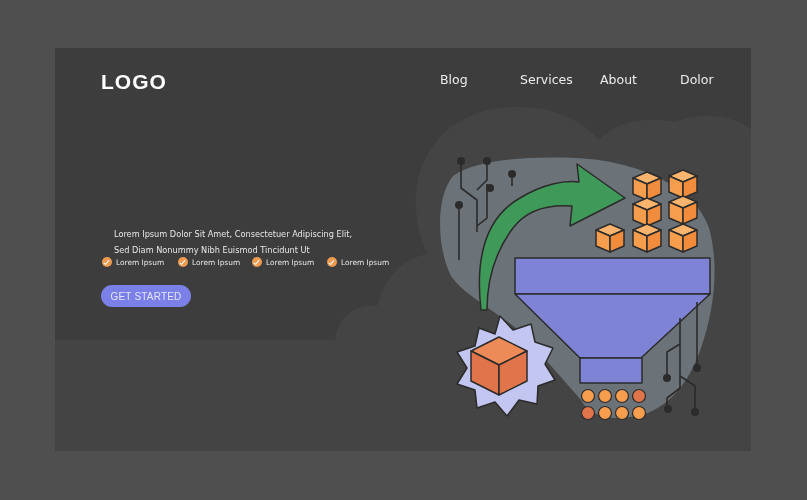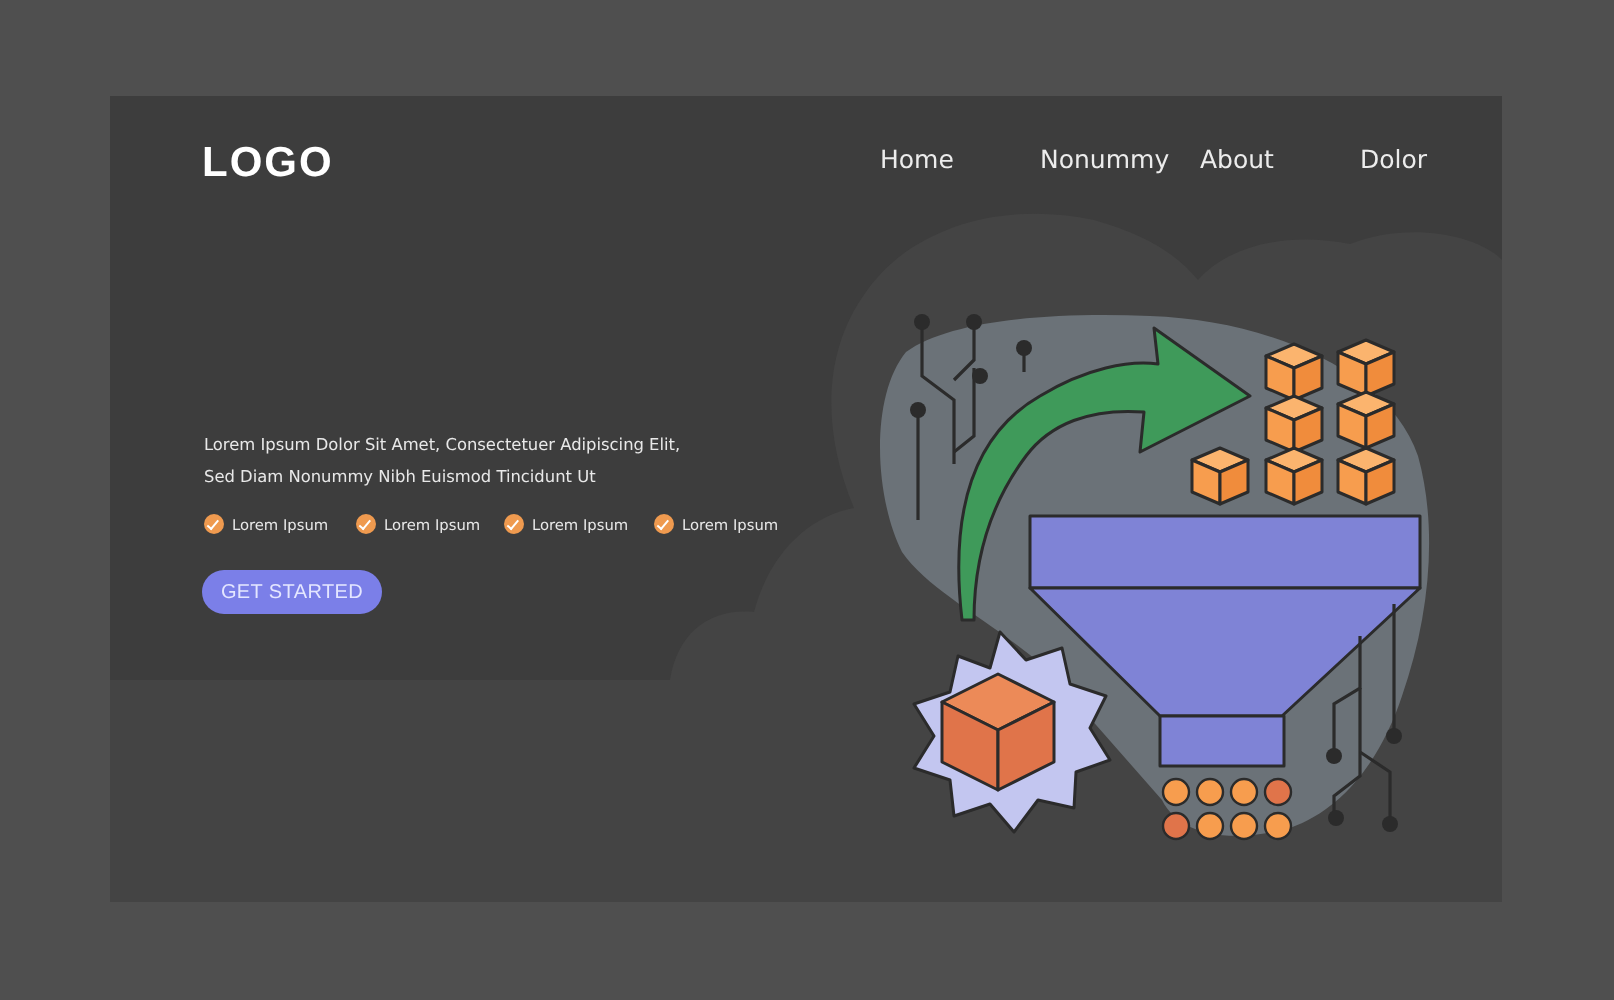--- a/index.html
+++ b/index.html
@@ -59,27 +59,27 @@
 
 <div class="frame">
 
   <svg class="bg-cloud" viewBox="0 0 696 403">
     <path d="M0 292 L280 292 C284 268 300 256 322 258 C330 228 350 210 372 206 C356 168 356 128 378 98 C400 66 446 52 492 62 C520 70 534 80 544 92 C560 74 590 68 620 74 C650 62 685 70 696 82 L696 403 L0 403 Z" fill="#444444"></path>
   </svg>
 
   <div class="logo">LOGO</div>
 
   <nav class="nav">
-    <a style="left:385px">Home</a>
-    <a style="left:465px">Nonummy</a>
+    <a style="left:385px">Blog</a>
+    <a style="left:465px">Services</a>
     <a style="left:545px">About</a>
     <a style="left:625px">Dolor</a>
   </nav>
 
-  <p class="hero-text" style="margin:0">Lorem Ipsum Dolor Sit Amet, Consectetuer Adipiscing Elit, Sed Diam Nonummy Nibh Euismod Tincidunt Ut</p>
+  <p class="hero-text" style="margin:12px">Lorem Ipsum Dolor Sit Amet, Consectetuer Adipiscing Elit, Sed Diam Nonummy Nibh Euismod Tincidunt Ut</p>
 
   <div class="features">
     <div class="feature" style="left:0">
       <span class="check"></span>
       <span>Lorem Ipsum</span>
     </div>
     <div class="feature" style="left:76px">
       <span class="check"></span>
       <span>Lorem Ipsum</span>
     </div>

